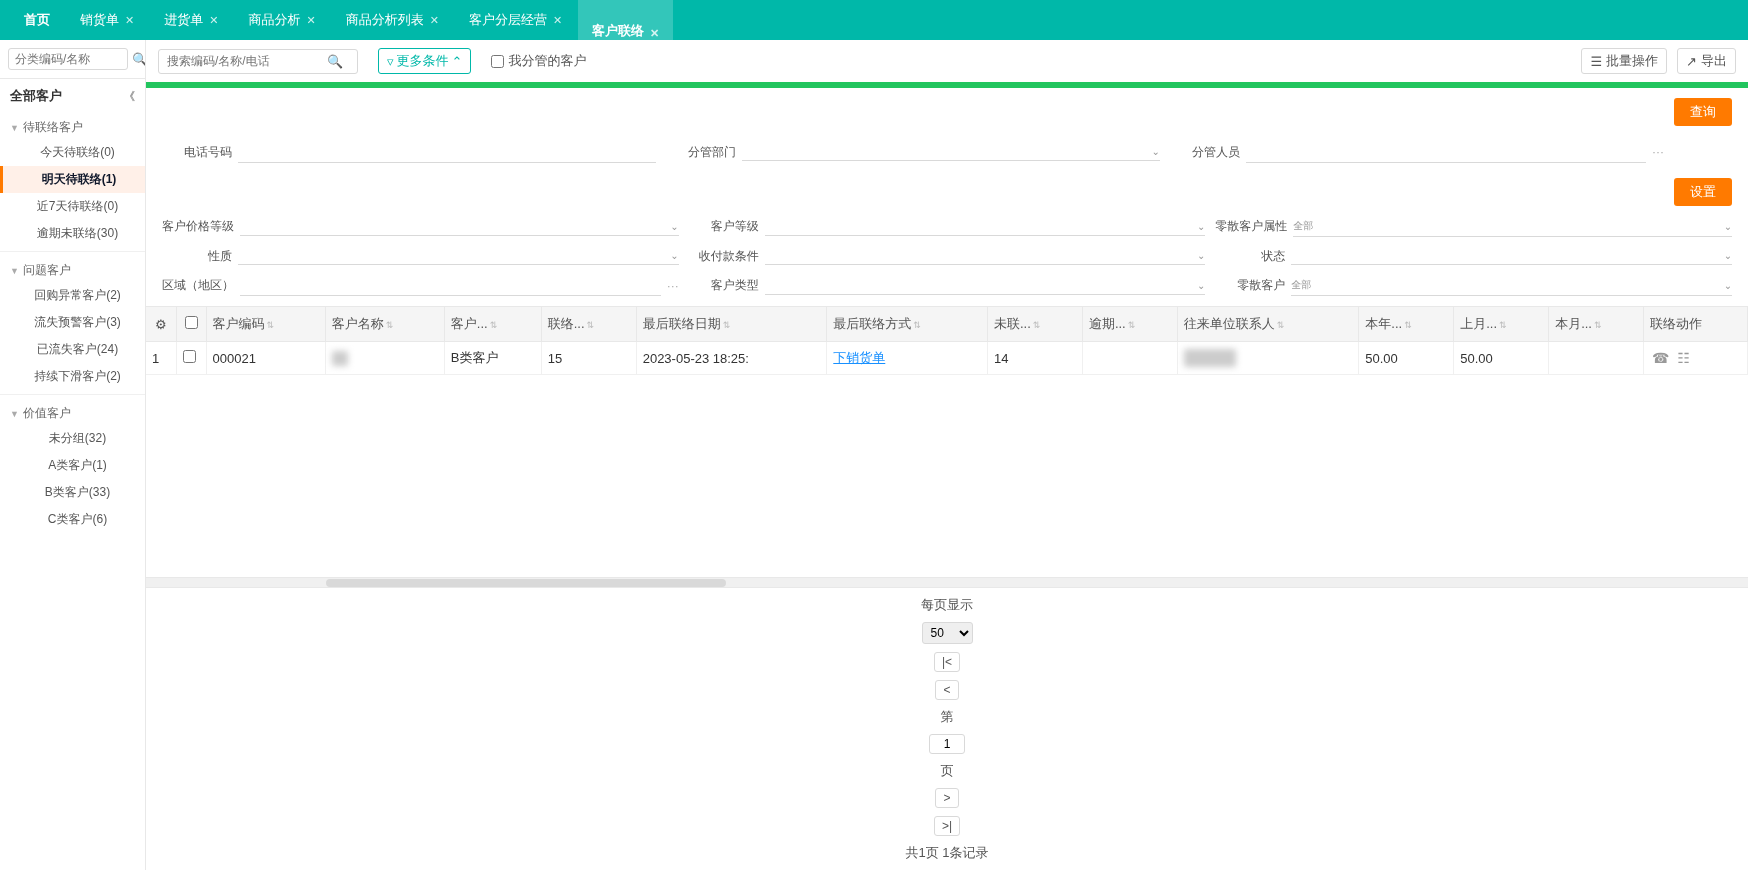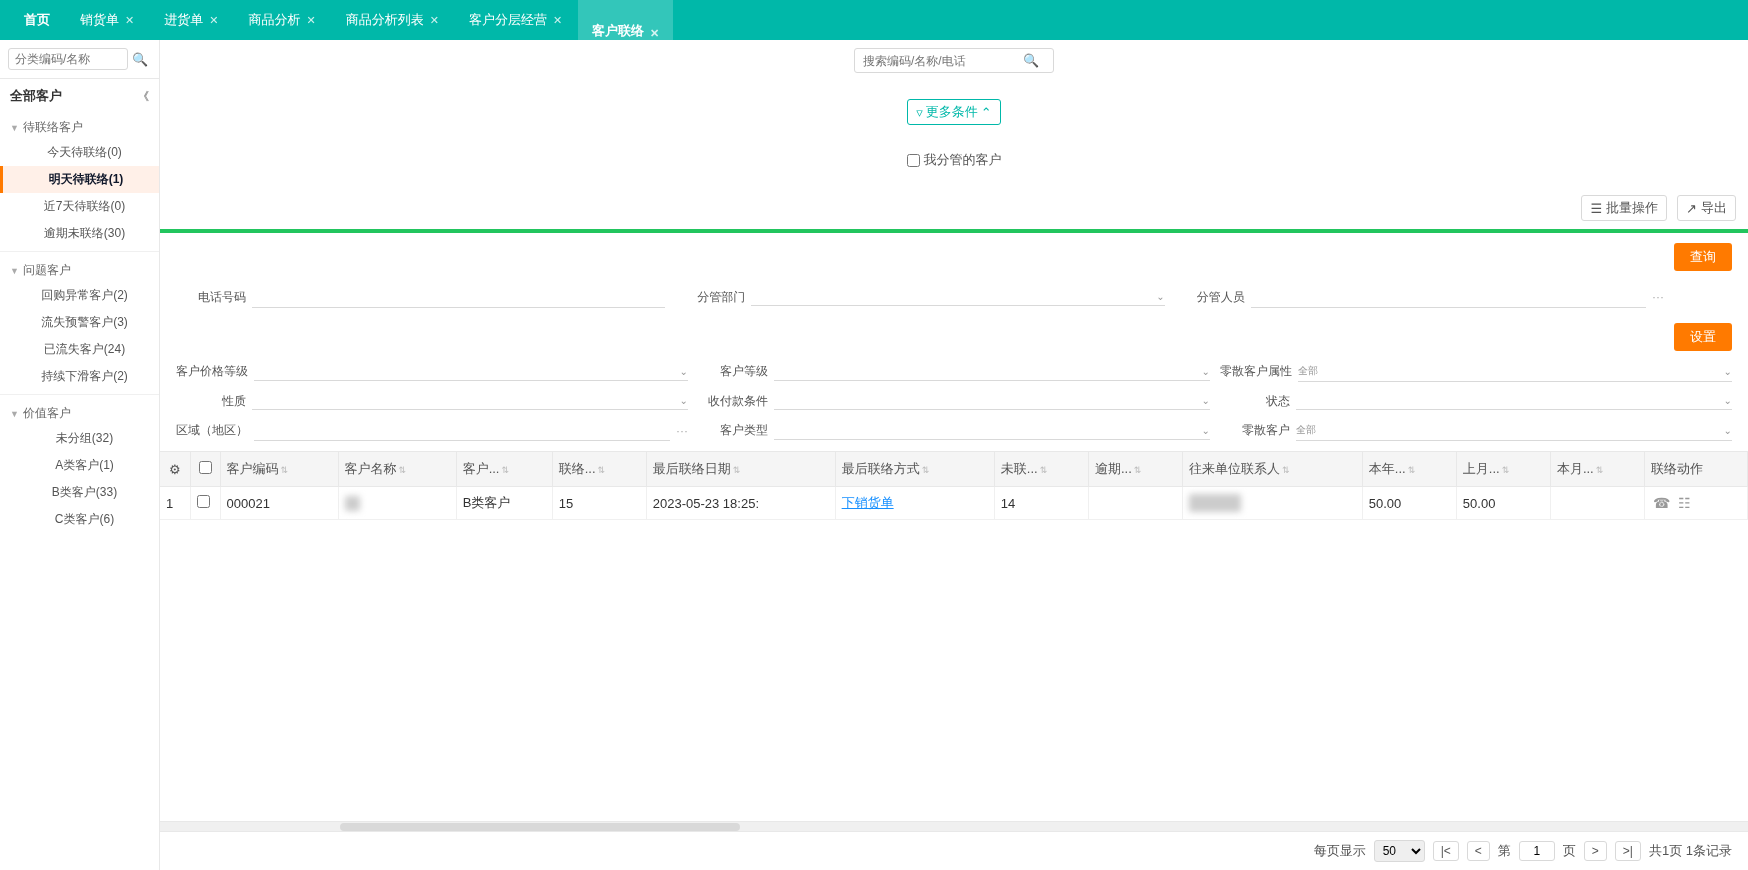--- a/index.html
+++ b/index.html
@@ -29,21 +29,21 @@
     .nav-home { font-weight: bold; }
 
     
     .main-layout {
       display: flex;
       height: calc(100vh - 40px);
     }
 
     
     .sidebar {
-      width: 160px;
+      width: 146px;
       background: #fff;
       border-right: 1px solid #e8e8e8;
       overflow-y: auto;
       flex-shrink: 0;
     }
     .sidebar-search {
       padding: 8px;
       display: flex;
       align-items: center;
       border-bottom: 1px solid #e8e8e8;
@@ -101,23 +101,22 @@
       flex-direction: column;
       overflow: hidden;
     }
 
     
     .filter-bar {
       background: #fff;
       padding: 8px 12px;
       display: flex;
       align-items: center;
-      gap: 26px;
-      border-bottom: 4px solid #22c55e;
-      flex-direction: column;
+      gap: 20px;
+      border-bottom: 6px solid #22c55e;
     }
     .filter-search-input {
       display: flex;
       align-items: center;
       border: 1px solid #d9d9d9;
       border-radius: 3px;
       padding: 4px 8px;
       width: 200px;
       background: #fff;
     }
@@ -294,20 +293,21 @@
     .pagination {
       display: flex;
       align-items: center;
       justify-content: flex-end;
       padding: 8px 16px;
       border-top: 1px solid #e8e8e8;
       background: #fff;
       gap: 8px;
       font-size: 12px;
       color: #555;
+      flex-direction: column;
     }
     .pagination select {
       border: 1px solid #d9d9d9;
       padding: 2px 4px;
       border-radius: 3px;
       font-size: 12px;
     }
     .pagination .page-btn {
       border: 1px solid #d9d9d9;
       background: #fff;

